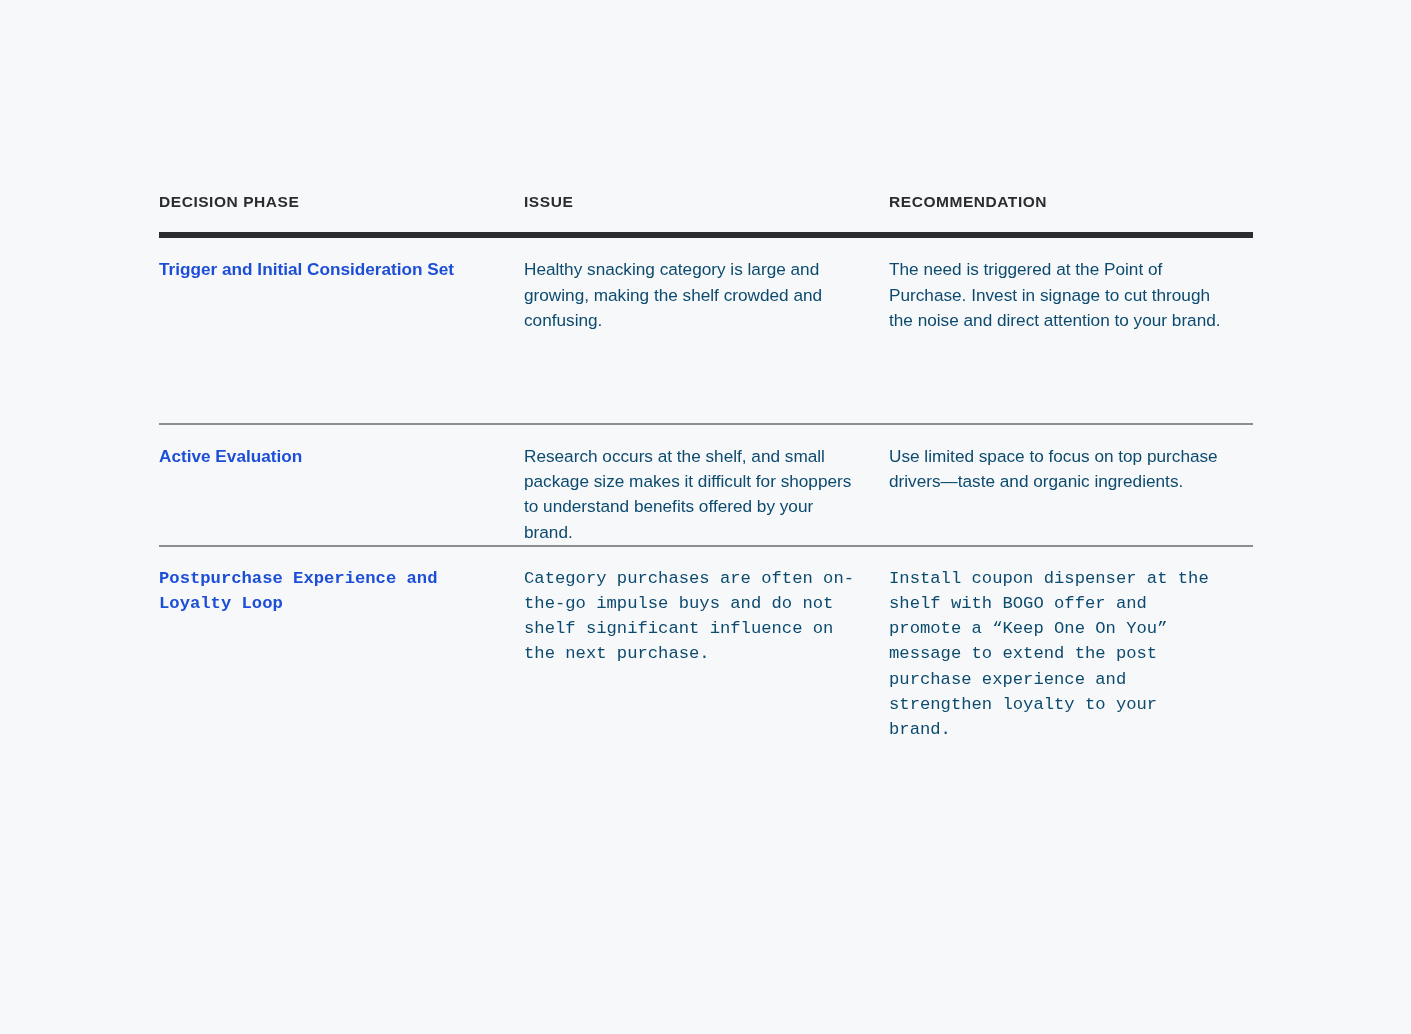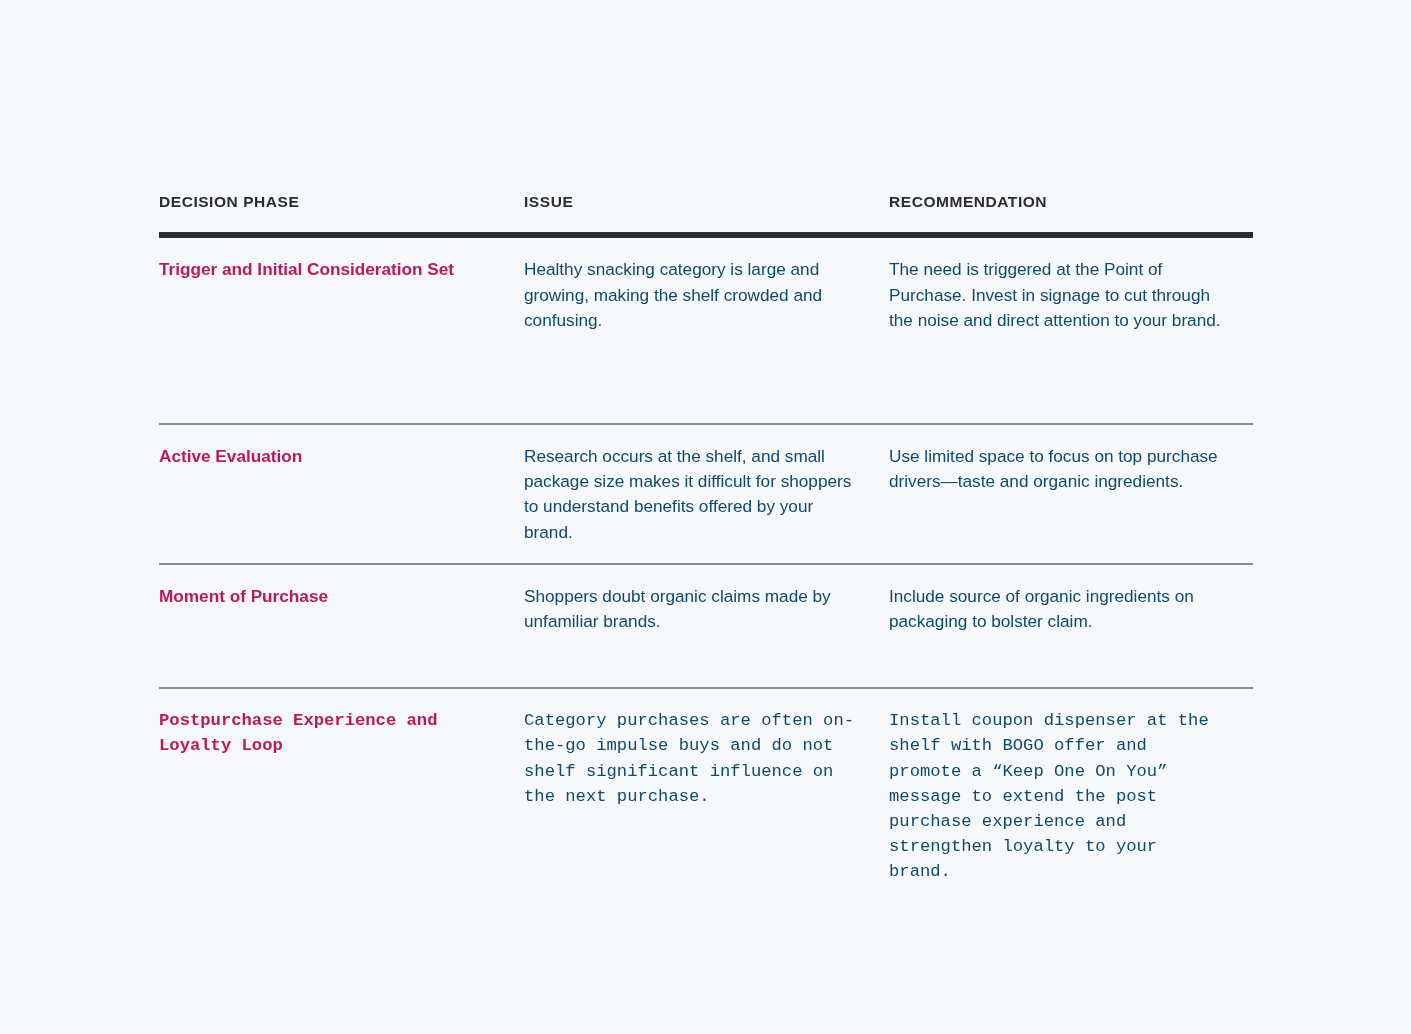--- a/index.html
+++ b/index.html
@@ -65,26 +65,26 @@
     border-bottom: 2px solid #8b8d91;
   }
 
   tbody tr:last-child td {
     border-bottom: none;
     font-family: Liberation Mono, monospace;
   }
 
   tbody td.phase {
     font-weight: bold;
-    color: #be185d;
+    color: #1d4ed8;
   }
 
   
   tbody tr.r1 td { padding-bottom: 90px; }
-  tbody tr.r2 td { padding-bottom: 18px; }
+  tbody tr.r2 td { }
   tbody tr.r3 td { padding-bottom: 53px; }
   tbody tr.r4 td { padding-bottom: 0; }
 
   .cell-text { display: block; }
 </style>
 </head>
 <body>
 
 <div id="page">
 
@@ -123,31 +123,20 @@
             <span class="cell-text">Active Evaluation</span>
           </td>
           <td>
             <span class="cell-text">Research occurs at the shelf, and small package size makes it difficult for shoppers to understand benefits offered by your brand.</span>
           </td>
           <td>
             <span class="cell-text">Use limited space to focus on top purchase drivers—taste and organic ingredients.</span>
           </td>
         </tr>
 
-        <tr class="r3">
-          <td class="phase">
-            <span class="cell-text">Moment of Purchase</span>
-          </td>
-          <td>
-            <span class="cell-text">Shoppers doubt organic claims made by unfamiliar brands.</span>
-          </td>
-          <td>
-            <span class="cell-text">Include source of organic ingredients on packaging to bolster claim.</span>
-          </td>
-        </tr>
 
         <tr class="r4">
           <td class="phase">
             <span class="cell-text">Postpurchase Experience and Loyalty Loop</span>
           </td>
           <td>
             <span class="cell-text">Category purchases are often on-the-go impulse buys and do not shelf significant influence on the next purchase.</span>
           </td>
           <td>
             <span class="cell-text">Install coupon dispenser at the shelf with BOGO offer and promote a “Keep One On You” message to extend the post purchase experience and strengthen loyalty to your brand.</span>

